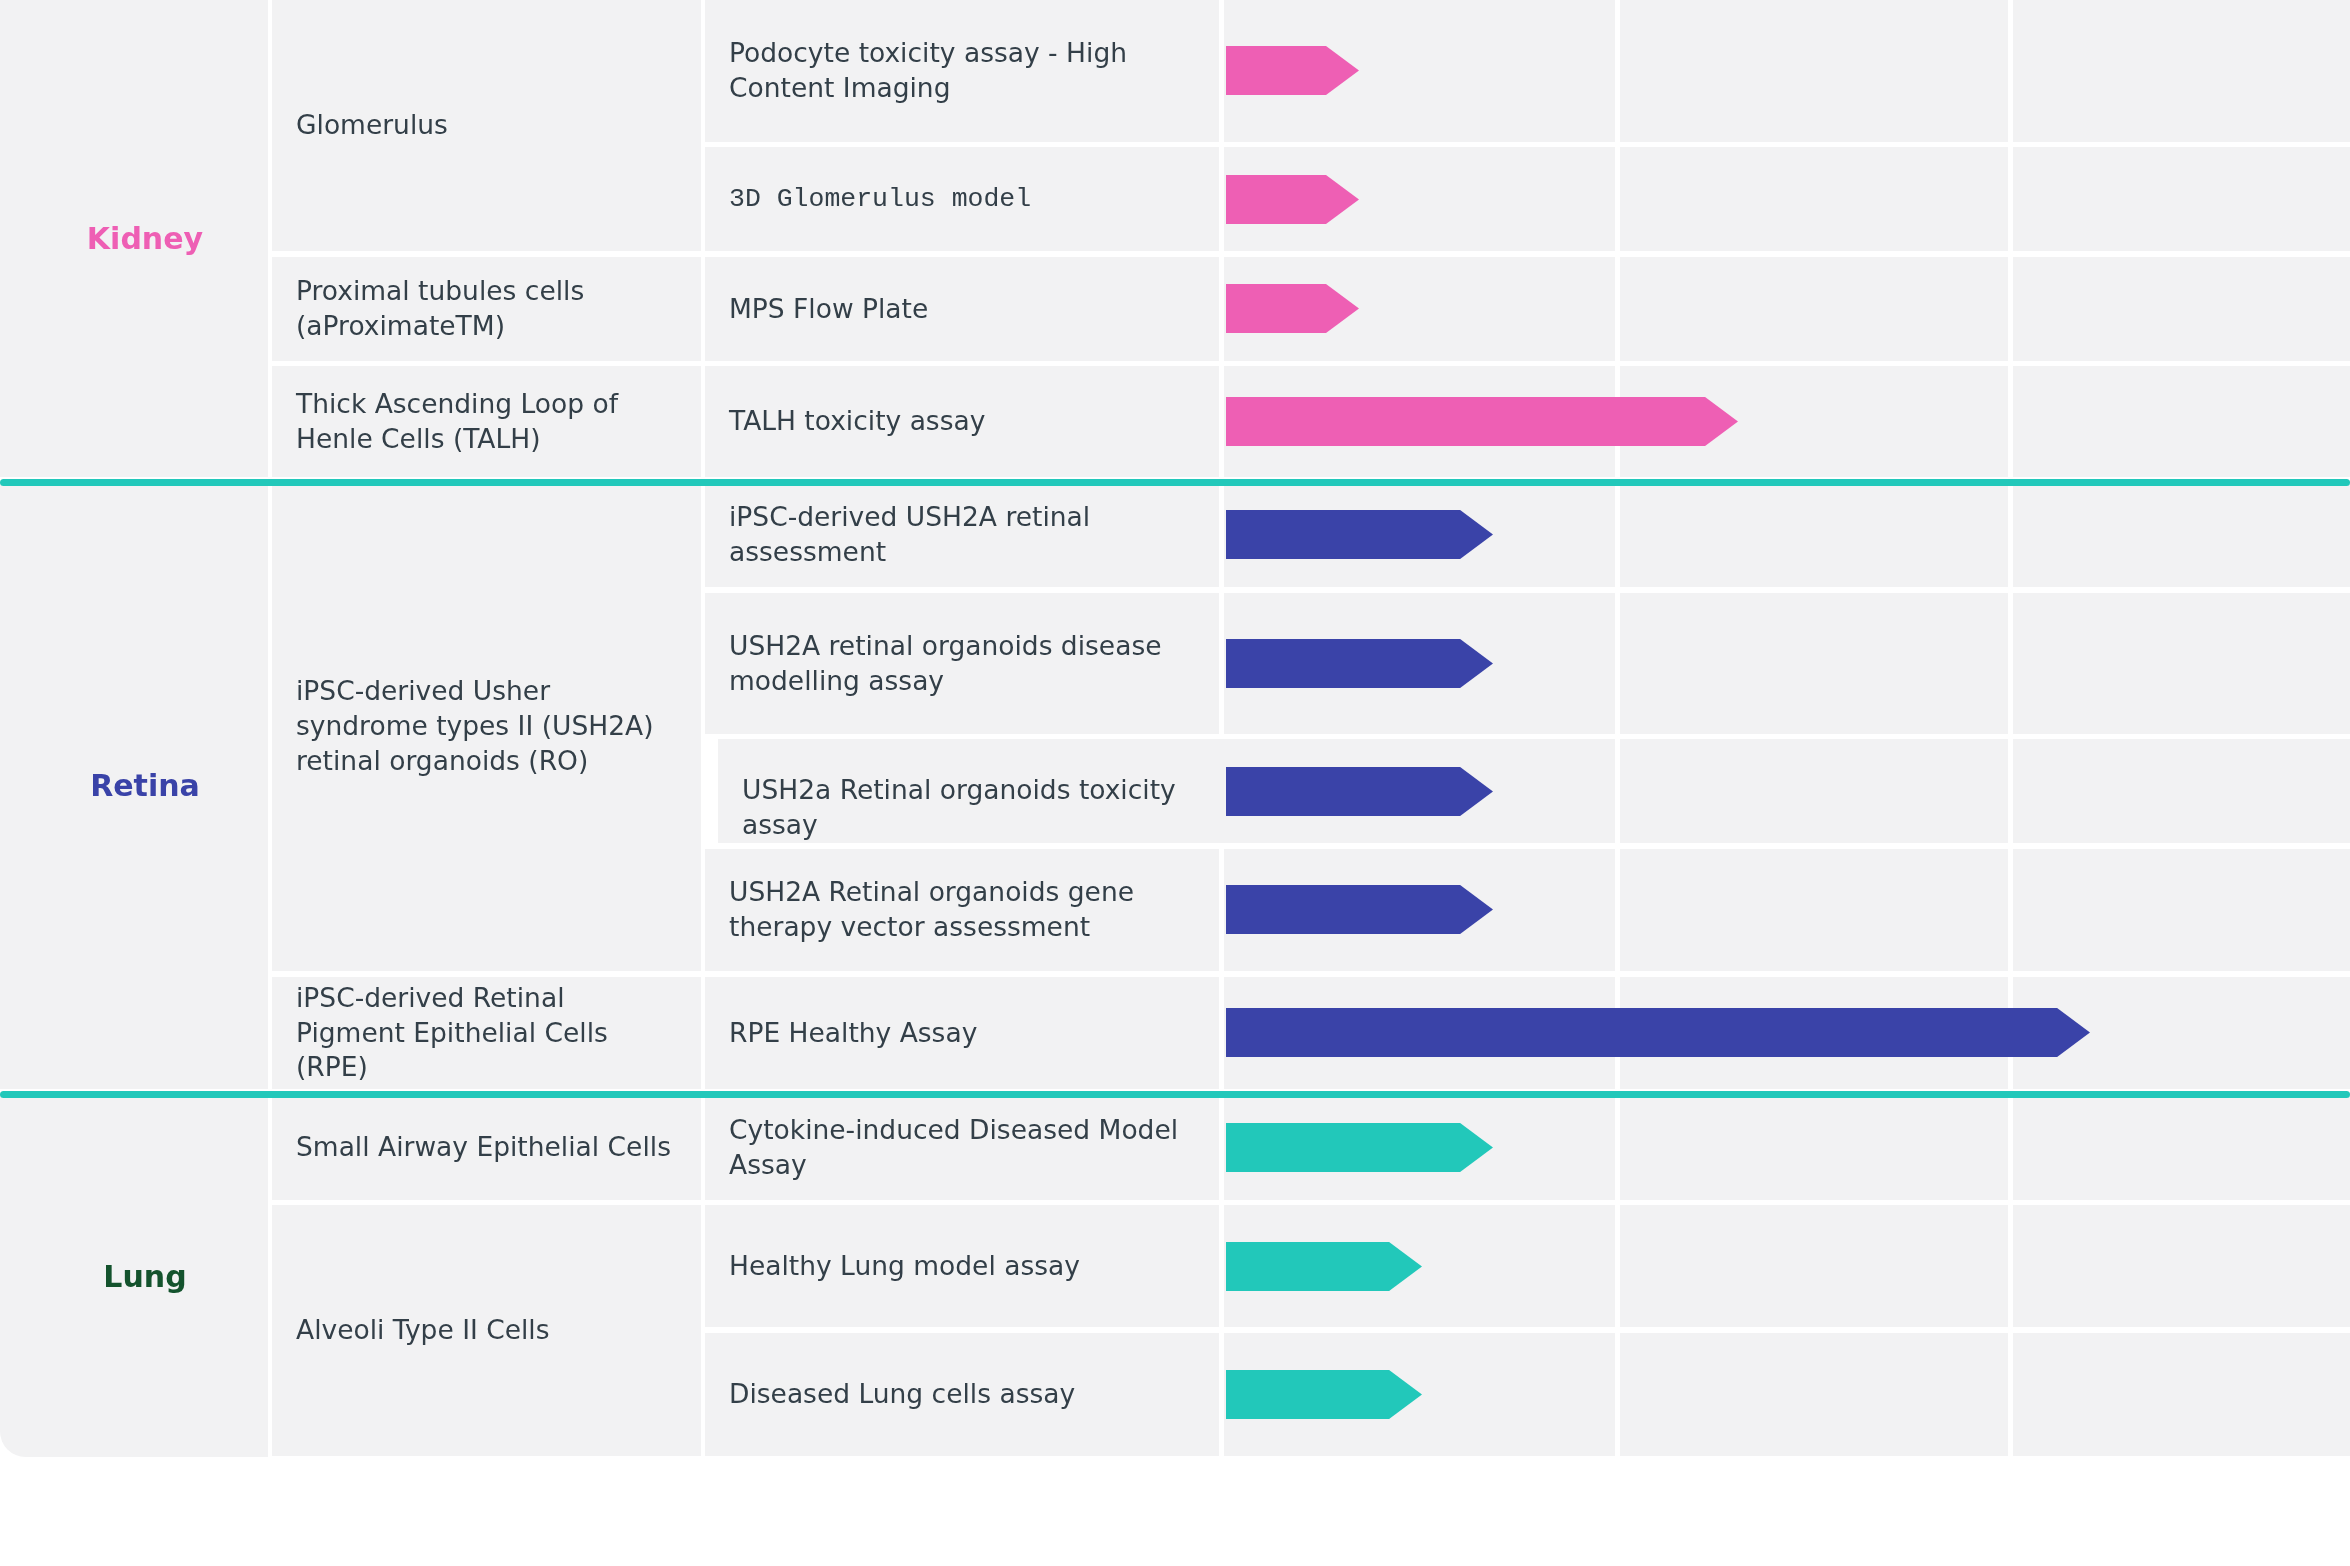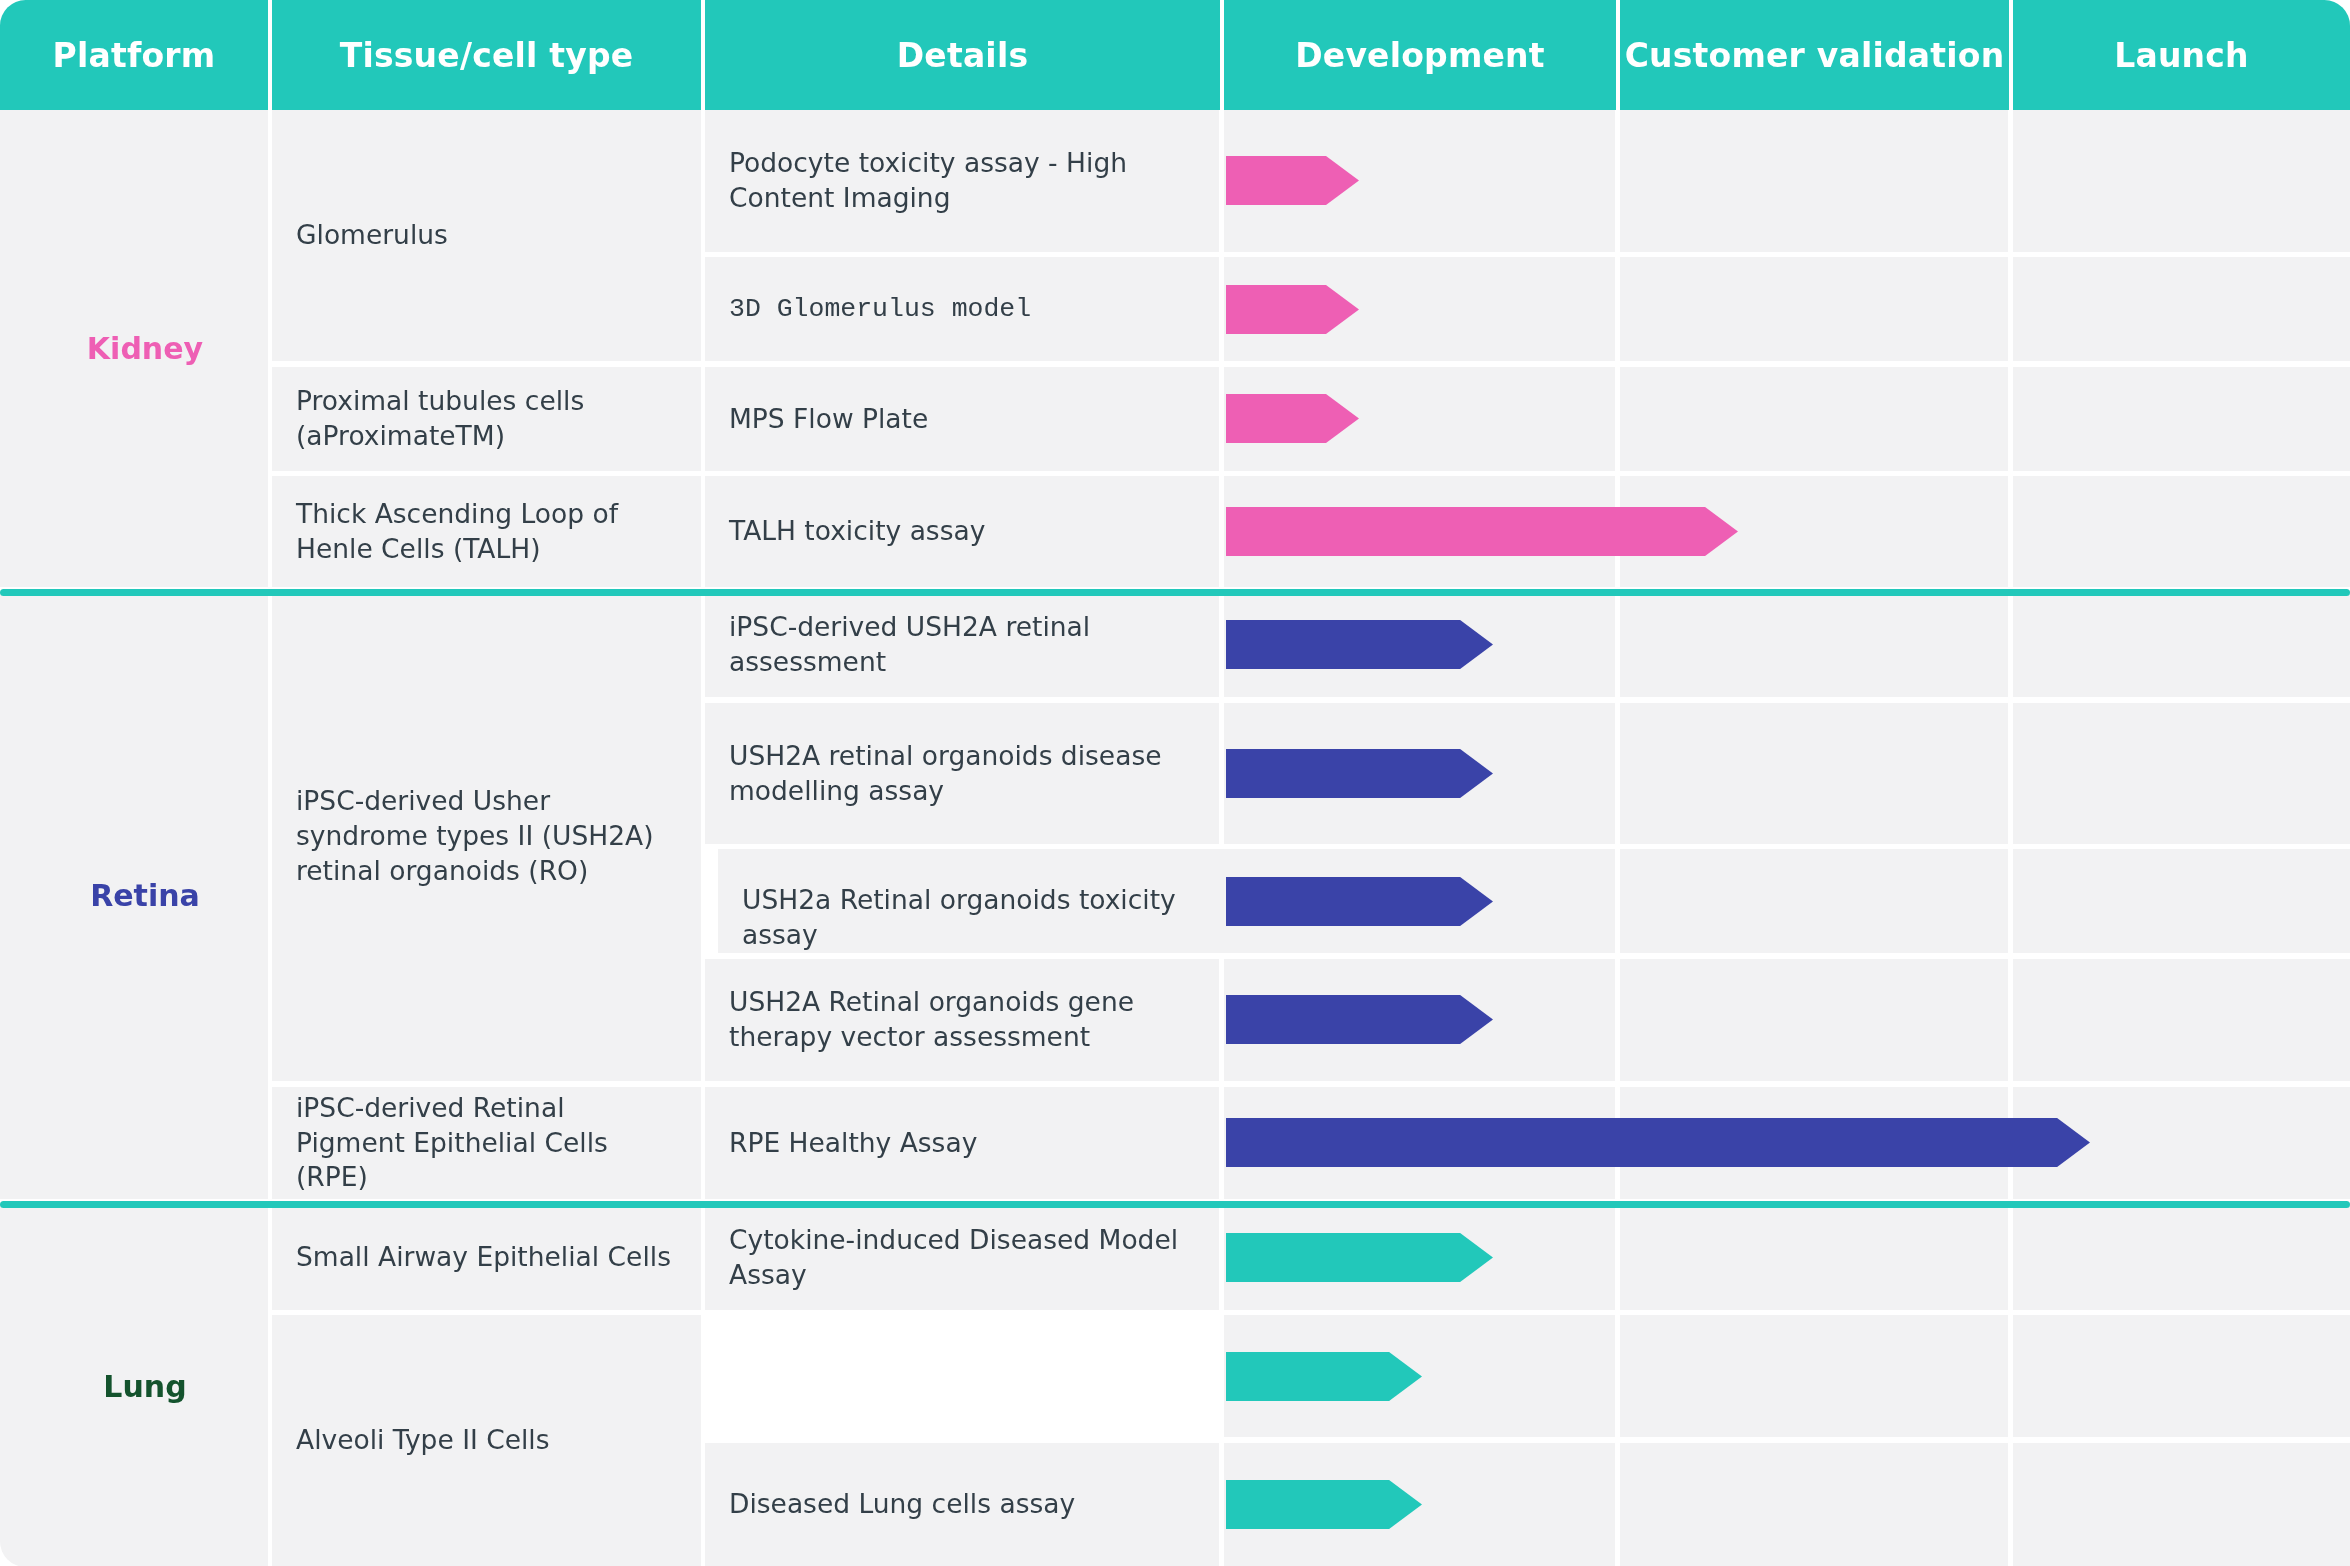--- a/index.html
+++ b/index.html
@@ -85,28 +85,20 @@
     background:#22C8BA;
     border-radius:3.7px;
     z-index:4;
   }
 </style>
 </head>
 <body>
 
 <div class="roadmap">
 
-  <div class="grid-row header">
-    <div class="hcell first">Platform</div>
-    <div class="hcell">Tissue/cell type</div>
-    <div class="hcell">Details</div>
-    <div class="hcell">Development</div>
-    <div class="hcell">Customer validation</div>
-    <div class="hcell last">Launch</div>
-  </div>
 
   <div class="tbl" id="tbl">
       <div class="cellbase platform-cell" style="left: 0px; top: 0px; width: 268px; height: 477px; color: rgb(238, 95, 180);">Kidney</div>
       <div class="cellbase platform-cell" style="left: 0px; top: 482px; width: 268px; height: 607px; color: rgb(58, 67, 168);">Retina</div>
       <div class="cellbase platform-cell bottom-round" style="left: 0px; top: 1095px; width: 268px; height: 362px; color: #14532d;">Lung</div>
       <div class="cellbase tissue-cell" style="left: 272px; top: 0px; width: 429px; height: 251px;">
         <span>Glomerulus</span>
       </div>
       <div class="cellbase tissue-cell" style="left: 272px; top: 257px; width: 429px; height: 104px;">
         <span>Proximal tubules cells (aProximateTM)</span>
@@ -229,20 +221,23 @@
         <span>Cytokine-induced Diseased Model Assay</span>
       </div>
       <div class="cellbase track-cell" style="left: 1224px; top: 1095px; width: 391px; height: 105px;"></div>
       <div class="cellbase track-cell" style="left: 1620px; top: 1095px; width: 388px; height: 105px;"></div>
       <div class="cellbase track-cell" style="left: 2013px; top: 1095px; width: 337px; height: 105px;"></div>
       <div class="arrow" style="left: 1226px; top: 1123px; width: 267px; height: 49px;">
         <svg viewBox="0 0 292.44000000000005 54" preserveAspectRatio="none">
           <path d="M0,0 L256.44000000000005,0 L292.44000000000005,27 L256.44000000000005,54 L0,54 Z" fill="#22C8BA"></path>
         </svg>
       </div>
+      <div class="cellbase details-cell" style="left: 705px; top: 1205px; width: 514px; height: 122px;">
+        <span>Healthy Lung model assay</span>
+      </div>
       <div class="cellbase track-cell" style="left: 1224px; top: 1205px; width: 391px; height: 122px;"></div>
       <div class="cellbase track-cell" style="left: 1620px; top: 1205px; width: 388px; height: 122px;"></div>
       <div class="cellbase track-cell" style="left: 2013px; top: 1205px; width: 337px; height: 122px;"></div>
       <div class="arrow" style="left: 1226px; top: 1242px; width: 196px; height: 49px;">
         <svg viewBox="0 0 214.5 54" preserveAspectRatio="none">
           <path d="M0,0 L178.5,0 L214.5,27 L178.5,54 L0,54 Z" fill="#22C8BA"></path>
         </svg>
       </div>
       <div class="cellbase details-cell" style="left: 705px; top: 1333px; width: 514px; height: 123px;">
         <span>Diseased Lung cells assay</span>

